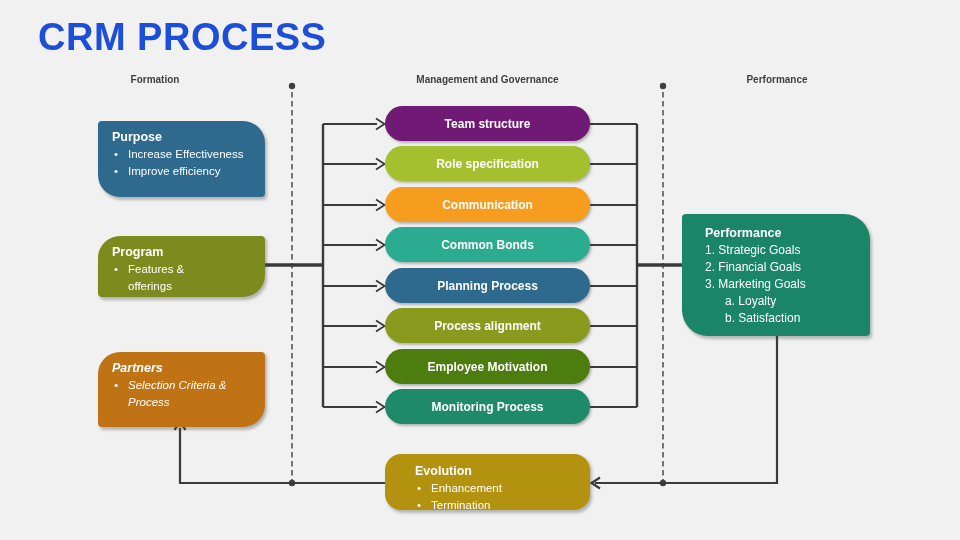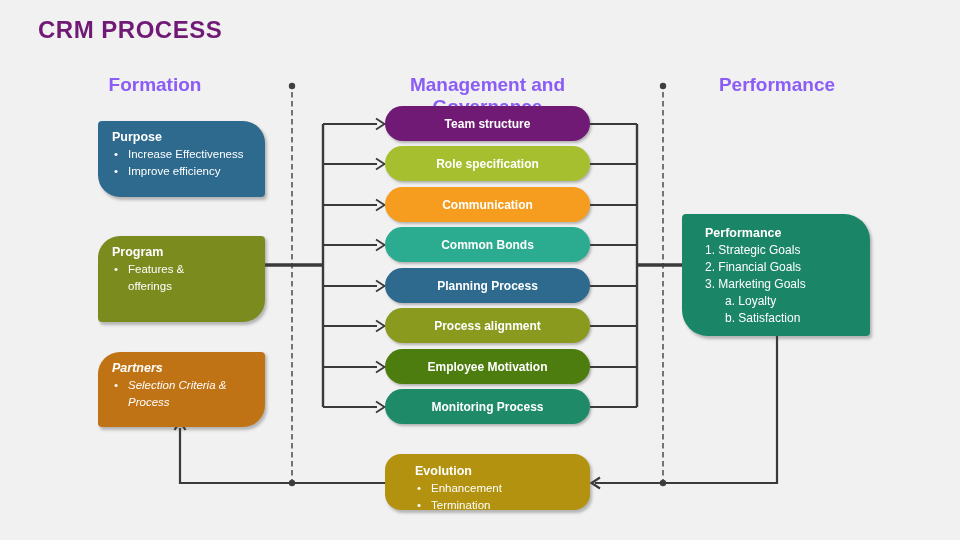--- a/index.html
+++ b/index.html
@@ -1,30 +1,30 @@
 <!DOCTYPE html>
 <html><head>
 <meta charset="utf-8">
 <style>
   html,body{margin:0;padding:0;}
   body{font-family:"Liberation Sans",sans-serif;}
   .slide{position:relative;width:960px;height:540px;background:#F1F1F1;overflow:hidden;}
-  .slide-title{position:absolute;left:38px;top:16px;font-size:24px;font-weight:bold;color:#701a75;letter-spacing:.5px;}
-  .col-header{position:absolute;top:74px;font-size:19px;font-weight:bold;color:#8b5cf6;text-align:center;}
+  .slide-title{position:absolute;left:38px;top:16px;font-size:38px;font-weight:bold;color:#1d4ed8;letter-spacing:.5px;}
+  .col-header{position:absolute;top:74px;font-size:10px;font-weight:bold;color:#404040;text-align:center;}
   .hdr-formation{left:90px;width:130px;}
   .hdr-management{left:385px;width:205px;}
   .hdr-performance{left:682px;width:190px;}
   svg.connectors{position:absolute;left:0;top:0;z-index:1;}
   .box{position:absolute;z-index:2;color:#fff;box-shadow:2px 2.5px 3px rgba(70,70,70,.35);box-sizing:border-box;margin-top:9px;}
   .box-title{font-size:12.5px;font-weight:bold;margin-bottom:2px;}
   .bullet-row{display:flex;font-size:11.5px;line-height:1.45;}
   .bullet-row::before{content:"\2022";width:14px;flex:0 0 14px;padding-left:2px;}
   .bullet-text{flex:1;}
   .box-purpose{left:98px;top:112px;width:167px;height:76px;border-radius:4px 22px 4px 22px;padding:9px 8px 0 14px;}
-  .box-program{left:98px;top:227px;width:167px;height:86px;border-radius:22px 4px 22px 4px;padding:9px 8px 0 14px;}
+  .box-program{left:98px;top:227px;width:167px;height:61px;border-radius:22px 4px 22px 4px;padding:9px 8px 0 14px;}
   .box-program .bullet-text{max-width:84px;}
   .box-partners{left:98px;top:343px;width:167px;height:75px;border-radius:22px 4px 22px 4px;padding:9px 8px 0 14px;font-style:italic;}
   .box-performance{left:682px;top:205px;width:188px;height:122px;border-radius:4px 26px 4px 26px;padding:12px 8px 0 23px;}
   .perf-item{font-size:12px;line-height:17px;}
   .perf-sub{padding-left:20px;}
   .box-evolution{left:385px;top:445px;width:205px;height:56px;border-radius:16px;padding:10px 8px 0 30px;}
   .pill{position:absolute;z-index:2;left:385px;width:205px;height:35px;border-radius:17.5px;
         display:flex;align-items:center;justify-content:center;color:#fff;font-size:12px;font-weight:bold;
         box-shadow:1.5px 2px 2.5px rgba(70,70,70,.35);}
 </style>

